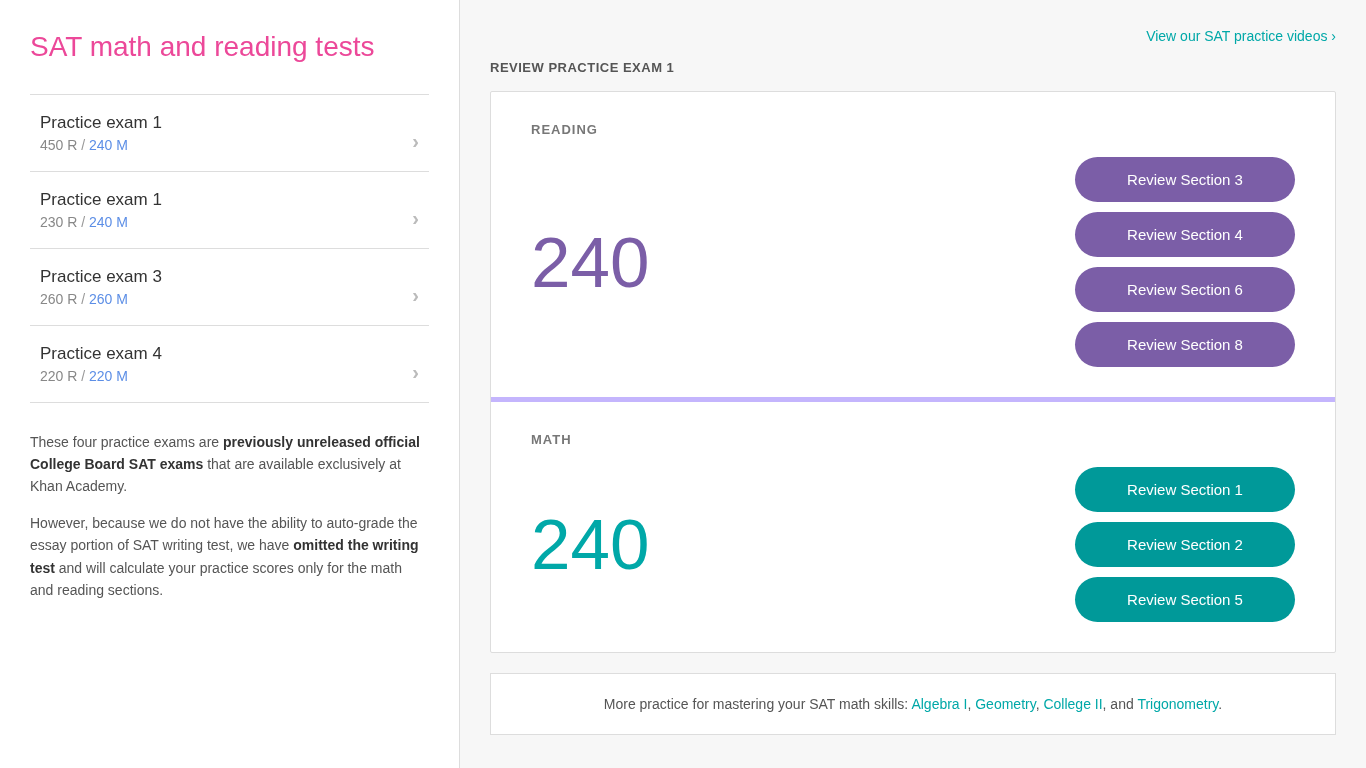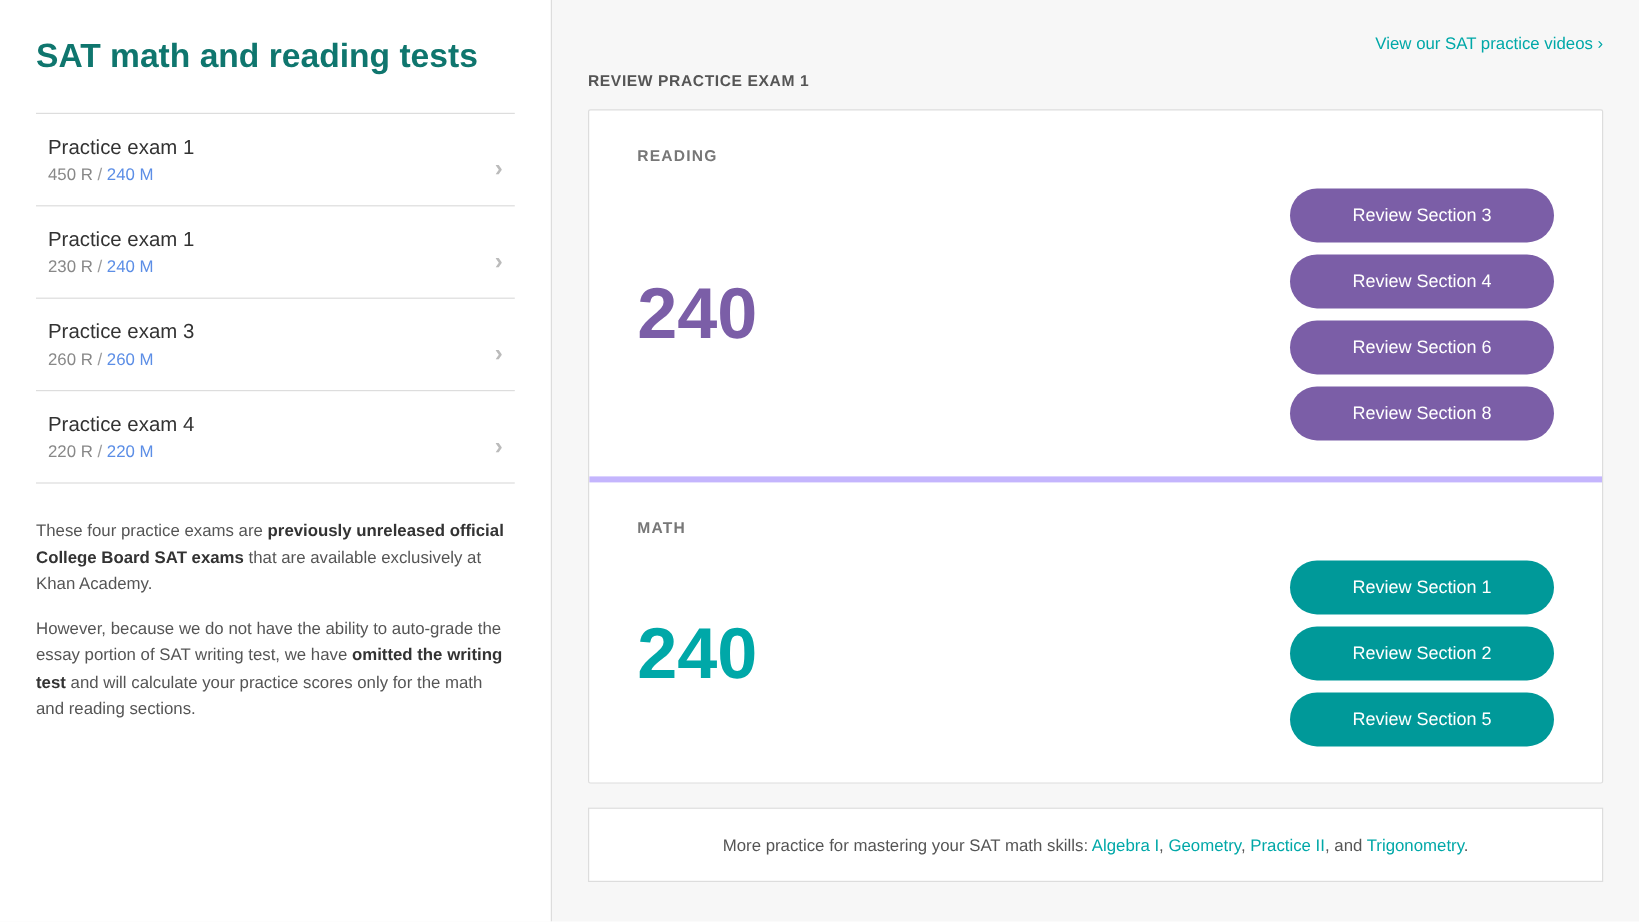--- a/index.html
+++ b/index.html
@@ -16,22 +16,22 @@
       width: 460px;
       min-width: 460px;
       background: #fff;
       border-right: 1px solid #ddd;
       padding: 30px 30px 20px 30px;
       overflow-y: auto;
     }
 
     .sidebar-title {
       font-size: 28px;
-      font-weight: bold;
-      color: #0f766e;
+      font-weight: normal;
+      color: #ec4899;
       line-height: 1.2;
       margin-bottom: 30px;
     }
 
     .exam-list {
       list-style: none;
     }
 
     .exam-item {
       border-top: 1px solid #ddd;
@@ -146,22 +146,22 @@
       text-transform: uppercase;
     }
 
     .section-body {
       display: flex;
       align-items: center;
       justify-content: space-between;
     }
 
     .score-number {
-      font-size: 60px;
-      font-weight: bold;
+      font-size: 71px;
+      font-weight: normal;
       line-height: 1;
     }
 
     .score-reading {
       color: #7b5ea7;
     }
 
     .score-math {
       color: #00a8a8;
     }
@@ -310,16 +310,16 @@
             <button class="review-btn review-btn-math">Review Section 5</button>
           </div>
       </div>
     </div>
   </div>
 
   <div class="footer-card">
     <span>More practice for mastering your SAT math skills: </span>
     <a href="#">Algebra I</a><span>, </span>
     <a href="#">Geometry</a><span>, </span>
-    <a href="#">Practice II</a><span>, and </span>
+    <a href="#">College II</a><span>, and </span>
     <a href="#">Trigonometry</a><span>.</span>
   </div>
 </div>
 
 </body></html>

